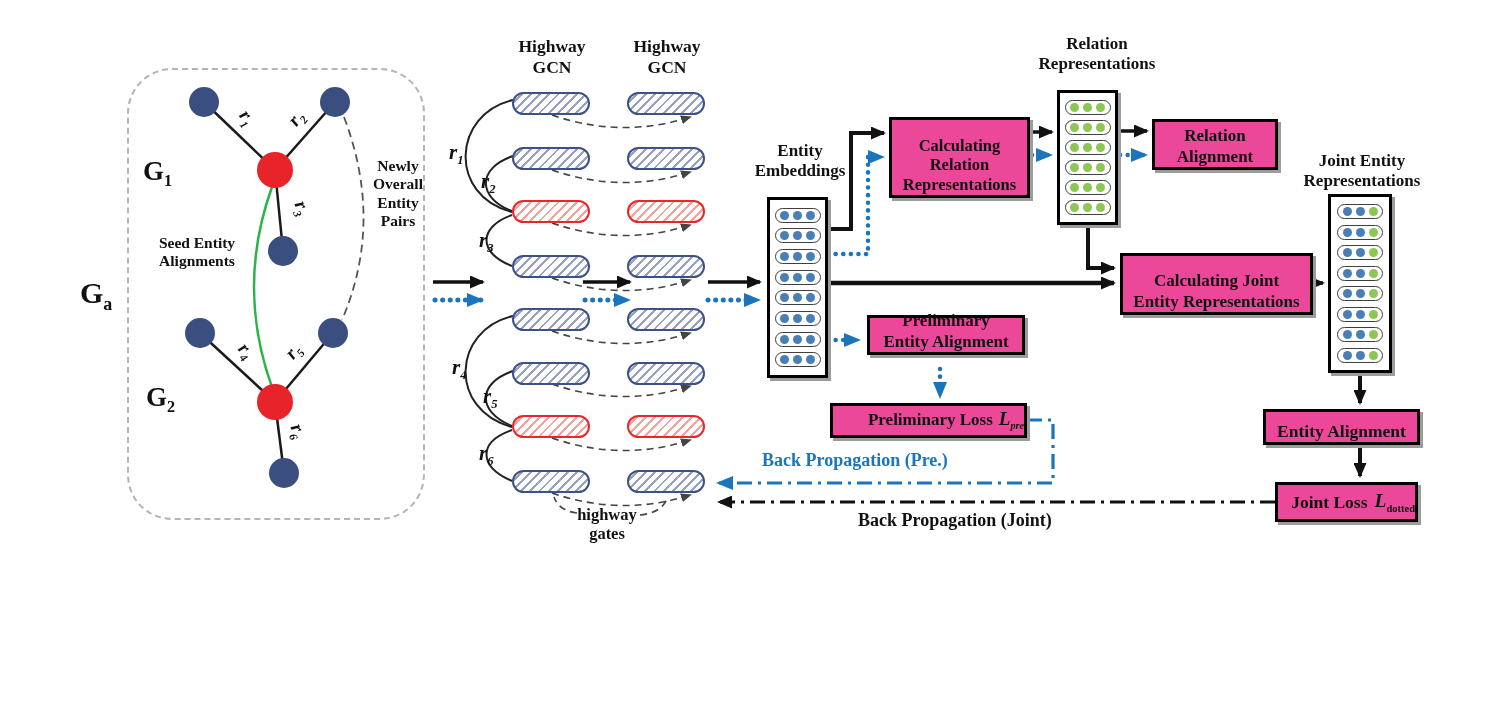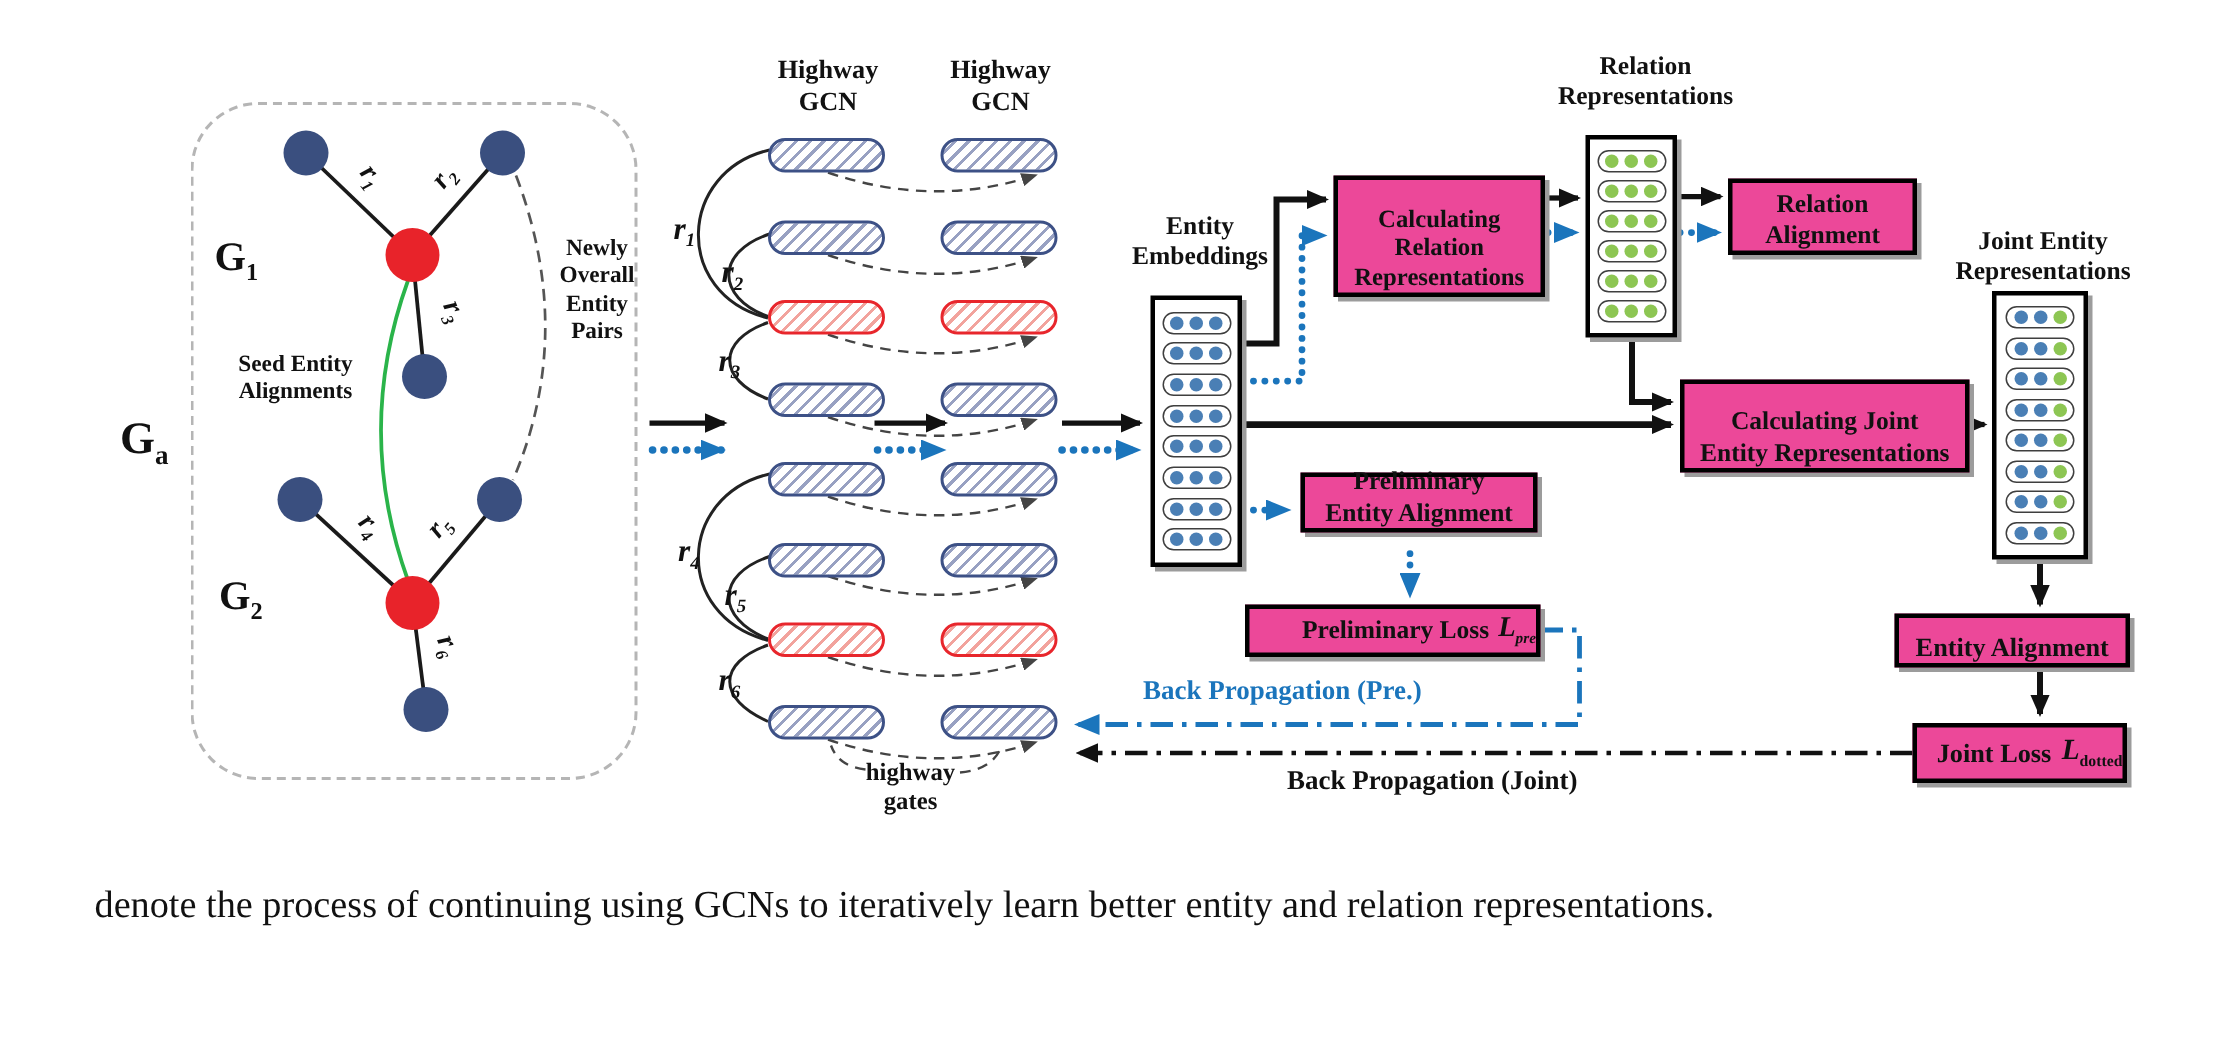--- a/index.html
+++ b/index.html
@@ -351,16 +351,15 @@
     </div>
   <div class="nbox" style="left:1275px;top:482px;width:143px;height:40px;font-size:17.5px;flex-direction:row;gap:7px;">
     <span>Joint Loss</span>
     <span class="lossmath"><i style="font-size:19.5px;">L</i><sub>dotted</sub></span>
     </div>
 
   <div class="bp" style="left:762px;top:450px;color:var(--accent);">Back Propagation (Pre.)</div>
   <div class="bp" style="left:858px;top:510px;color:#111;">Back Propagation (Joint)</div>
 
   <div class="caption">
-    <div class="cl last">denote the process of continuing using GCNs to iteratively learn better entity and relation representations.</div>
   </div>
 
 </div>
 
 </body></html>

